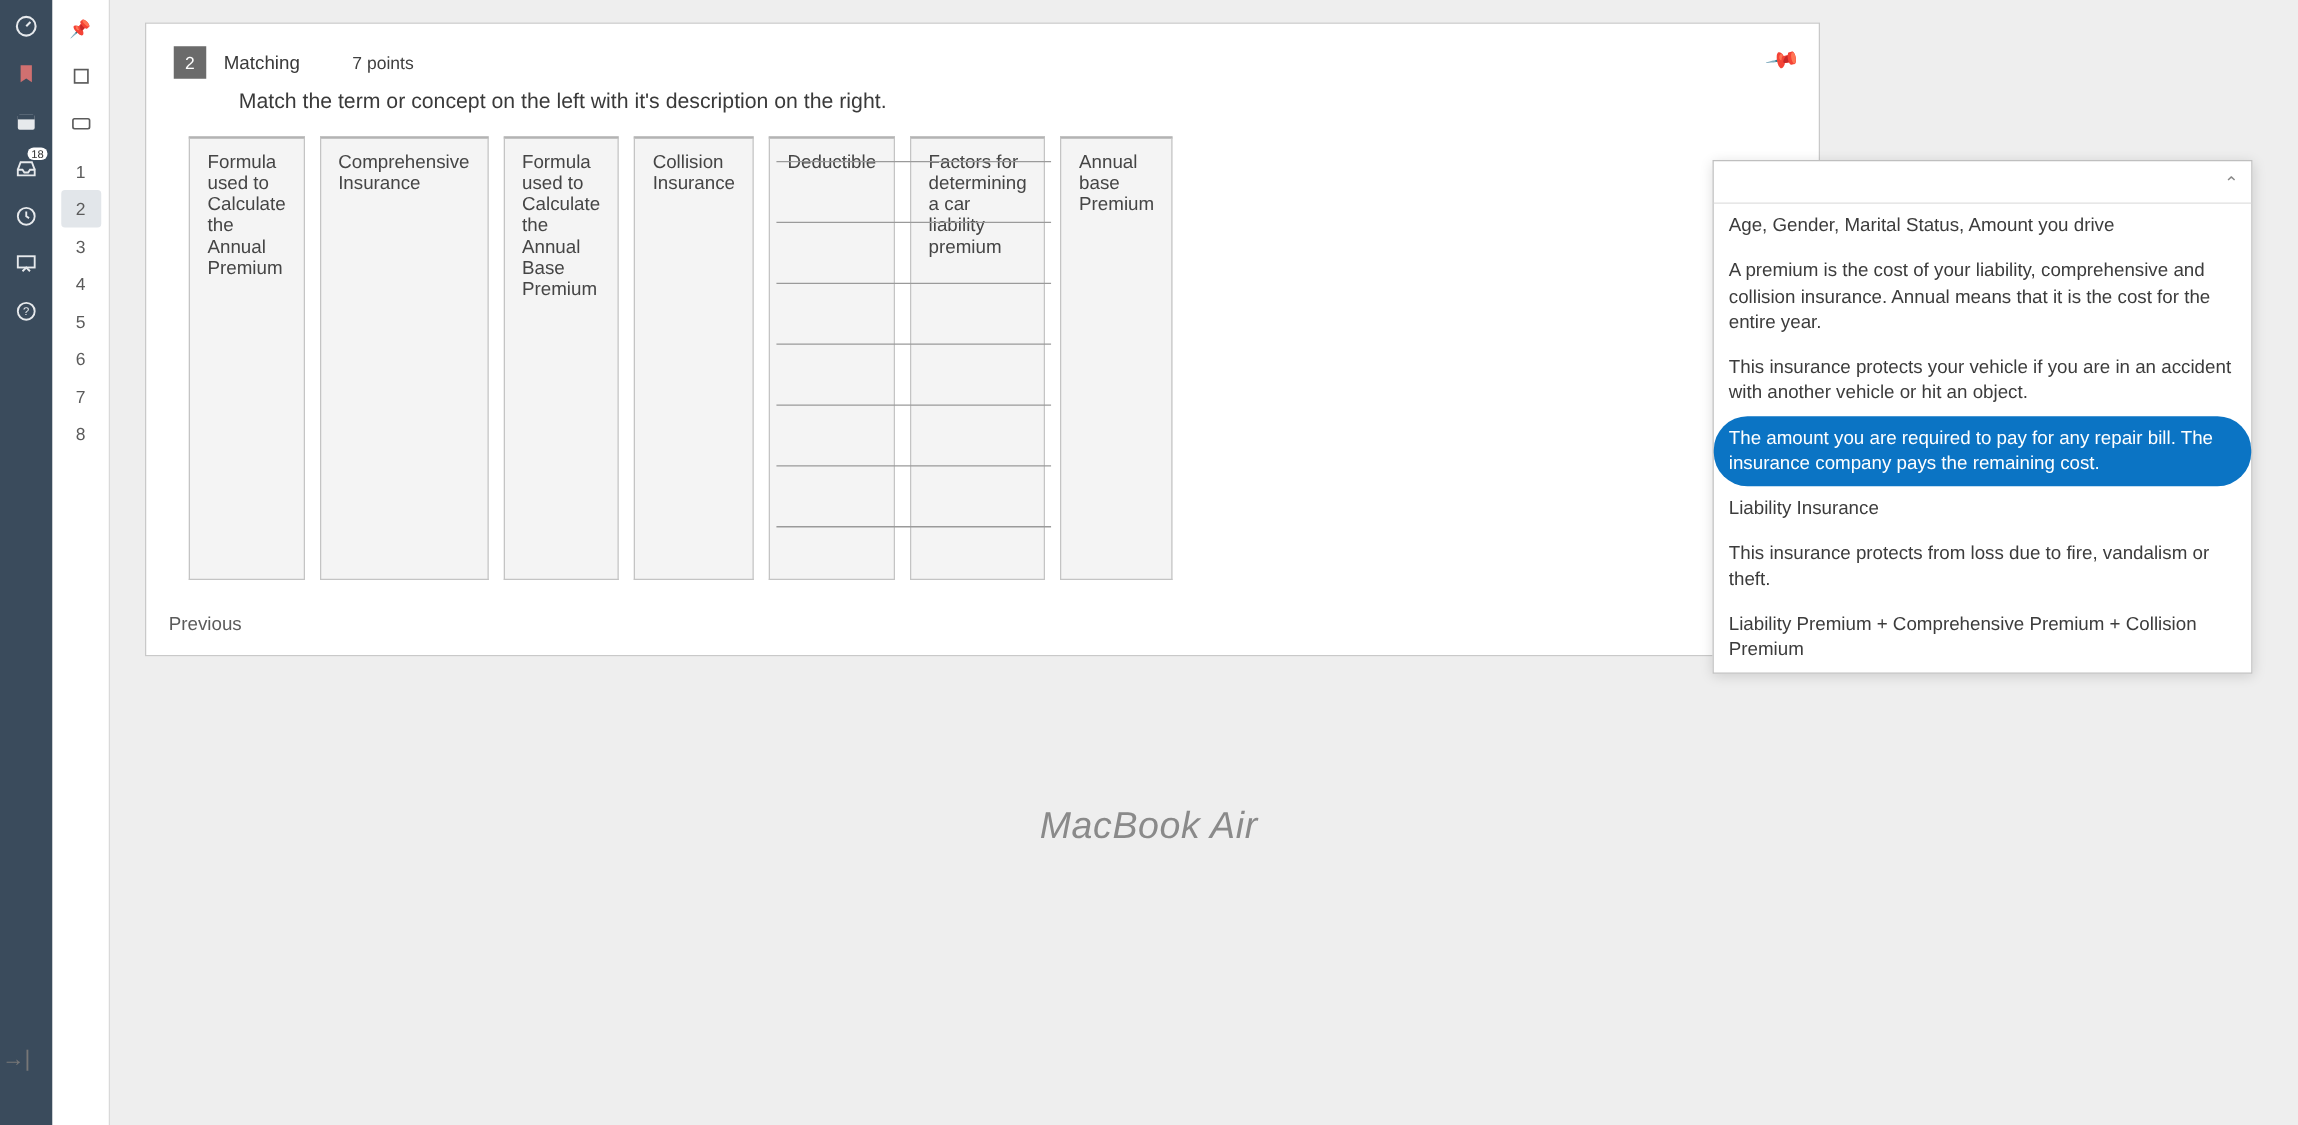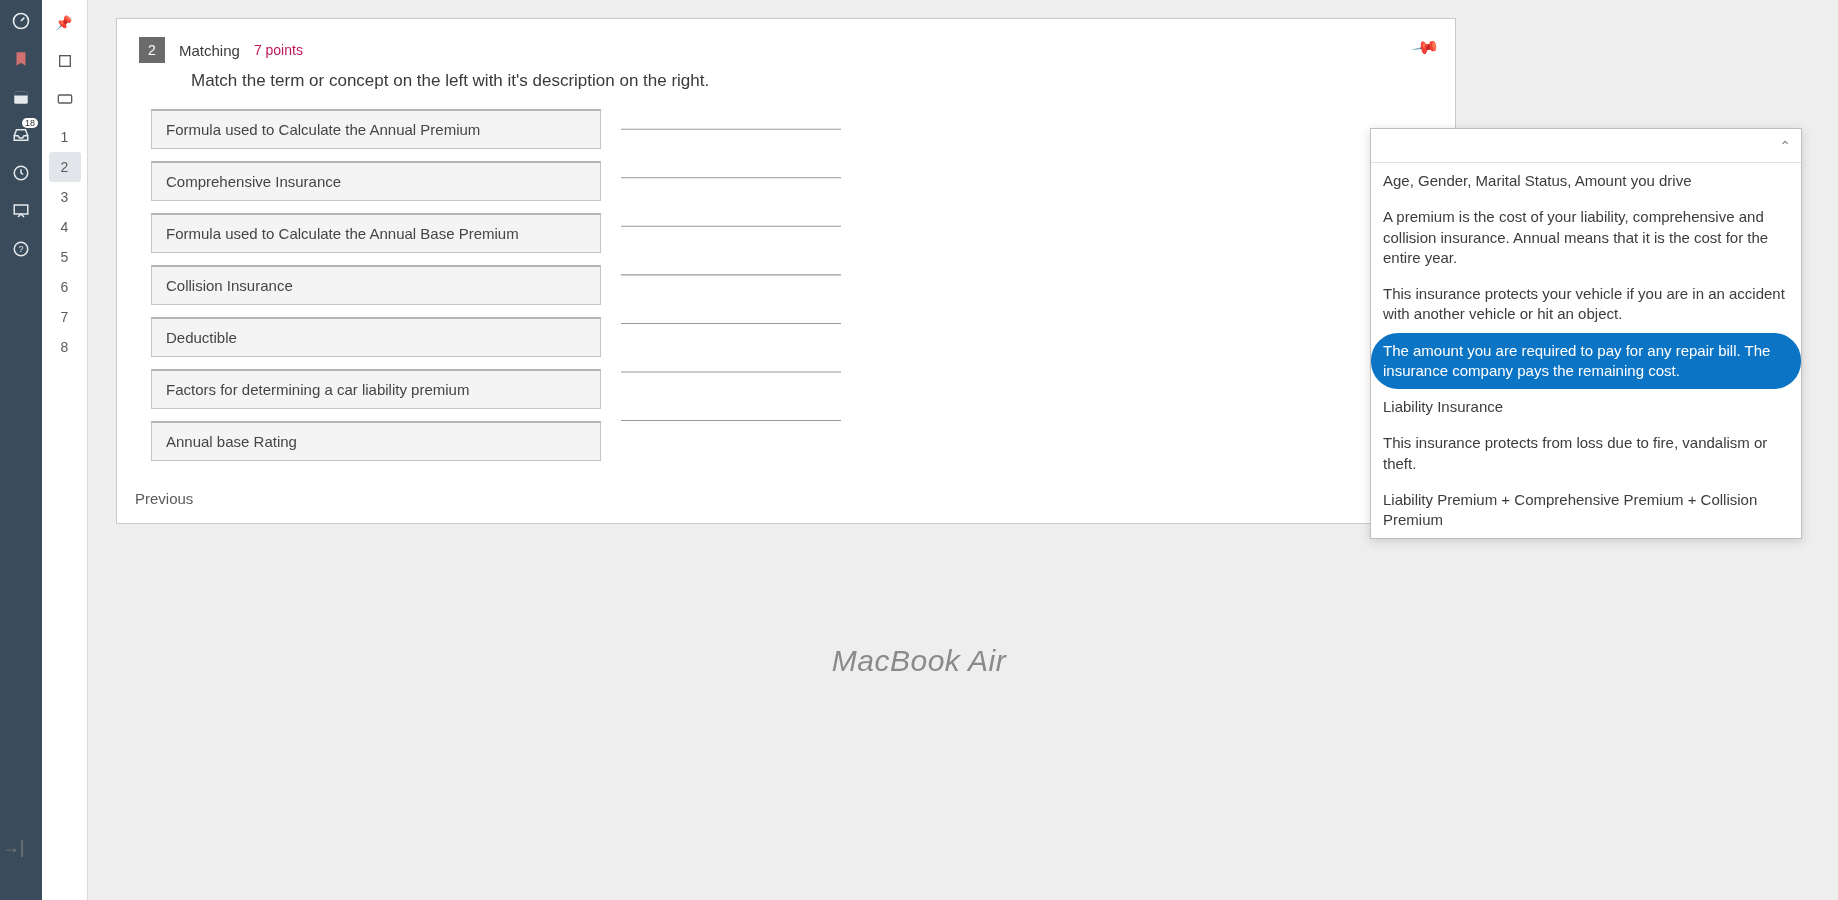--- a/index.html
+++ b/index.html
@@ -70,21 +70,21 @@
     margin-bottom: 8px;
   }
   .qnum {
     background: #6b6b6b;
     color: #fff;
     width: 26px; height: 26px;
     display: flex; align-items: center; justify-content: center;
     font-size: 14px;
   }
   .qtype { color: #3a3a3a; font-size: 15px; }
-  .qpts { color: #be185d; font-size: 14px; }
+  .qpts { color: #404040; font-size: 14px; margin-left: 28px; }
   .pin {
     position: absolute;
     right: 18px; top: 18px;
     color: #888;
     font-size: 18px;
     transform: rotate(35deg);
   }
   .prompt {
     font-size: 17px;
     color: #3a3a3a;
@@ -92,21 +92,21 @@
     margin-bottom: 18px;
   }
   .match-area {
     display: flex;
     gap: 20px;
     margin-left: 12px;
   }
   .terms-col {
     width: 450px;
     display: flex;
-    flex-direction: column;
+    flex-direction: row;
     gap: 12px;
   }
   .term {
     border: 1px solid #c4c4c4;
     border-top: 2px solid #b3b3b3;
     background: #f4f4f4;
     color: #454545;
     padding: 10px 14px;
     font-size: 15px;
     cursor: grab;
@@ -276,21 +276,21 @@
       <div class="prompt">Match the term or concept on the left with it's description on the right.</div>
 
       <div class="match-area">
         <div class="terms-col" id="terms-col">
             <div class="term">Formula used to Calculate the Annual Premium</div>
             <div class="term">Comprehensive Insurance</div>
             <div class="term">Formula used to Calculate the Annual Base Premium</div>
             <div class="term">Collision Insurance</div>
             <div class="term">Deductible</div>
             <div class="term">Factors for determining a car liability premium</div>
-            <div class="term">Annual base Rating</div>
+            <div class="term">Annual base Premium</div>
           </div>
         <div class="connectors">
           <svg viewBox="0 0 220 350" preserveAspectRatio="none">
             <line x1="0" y1="20" x2="220" y2="20"></line>
             <line x1="0" y1="68" x2="220" y2="68"></line>
             <line x1="0" y1="116" x2="220" y2="116"></line>
             <line x1="0" y1="164" x2="220" y2="164"></line>
             <line x1="0" y1="212" x2="220" y2="212"></line>
             <line x1="0" y1="260" x2="220" y2="260"></line>
             <line x1="0" y1="308" x2="220" y2="308"></line>

